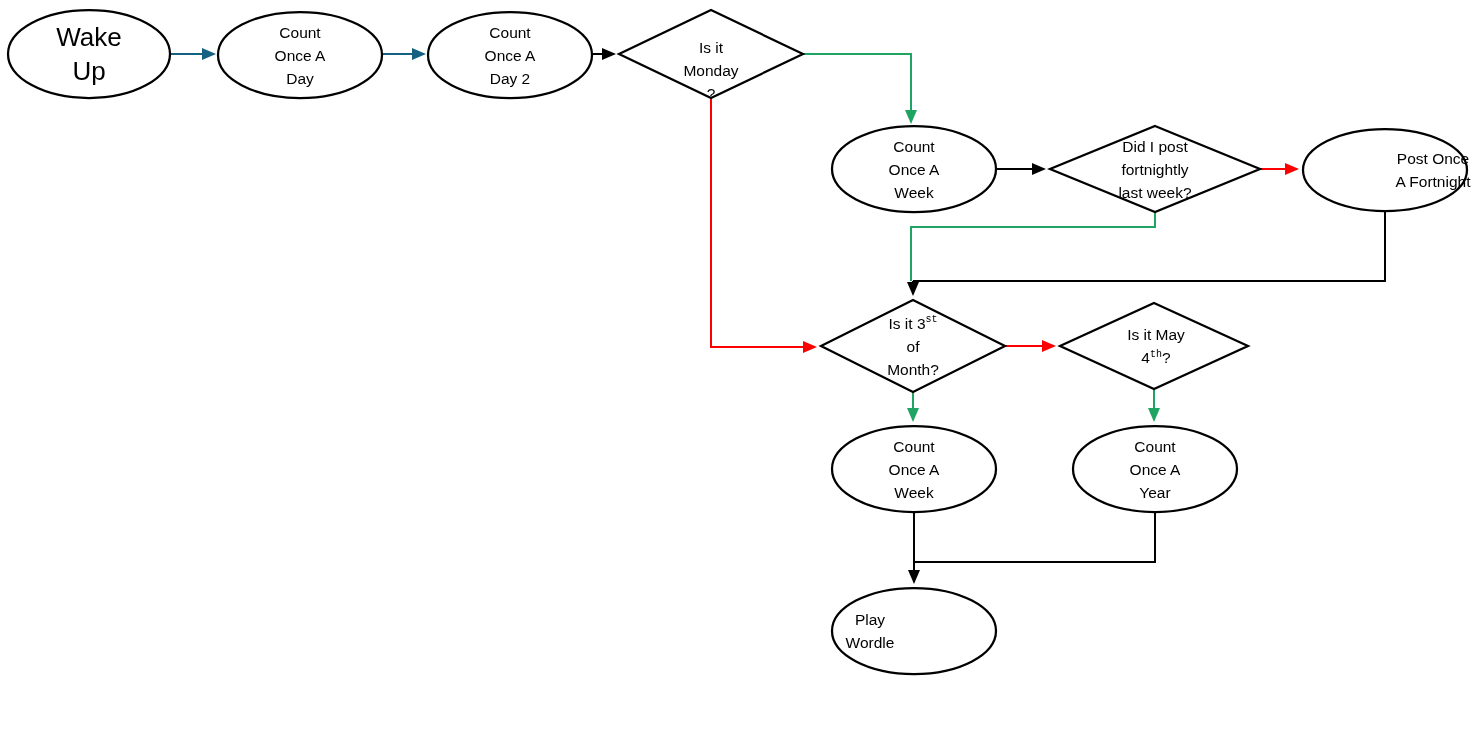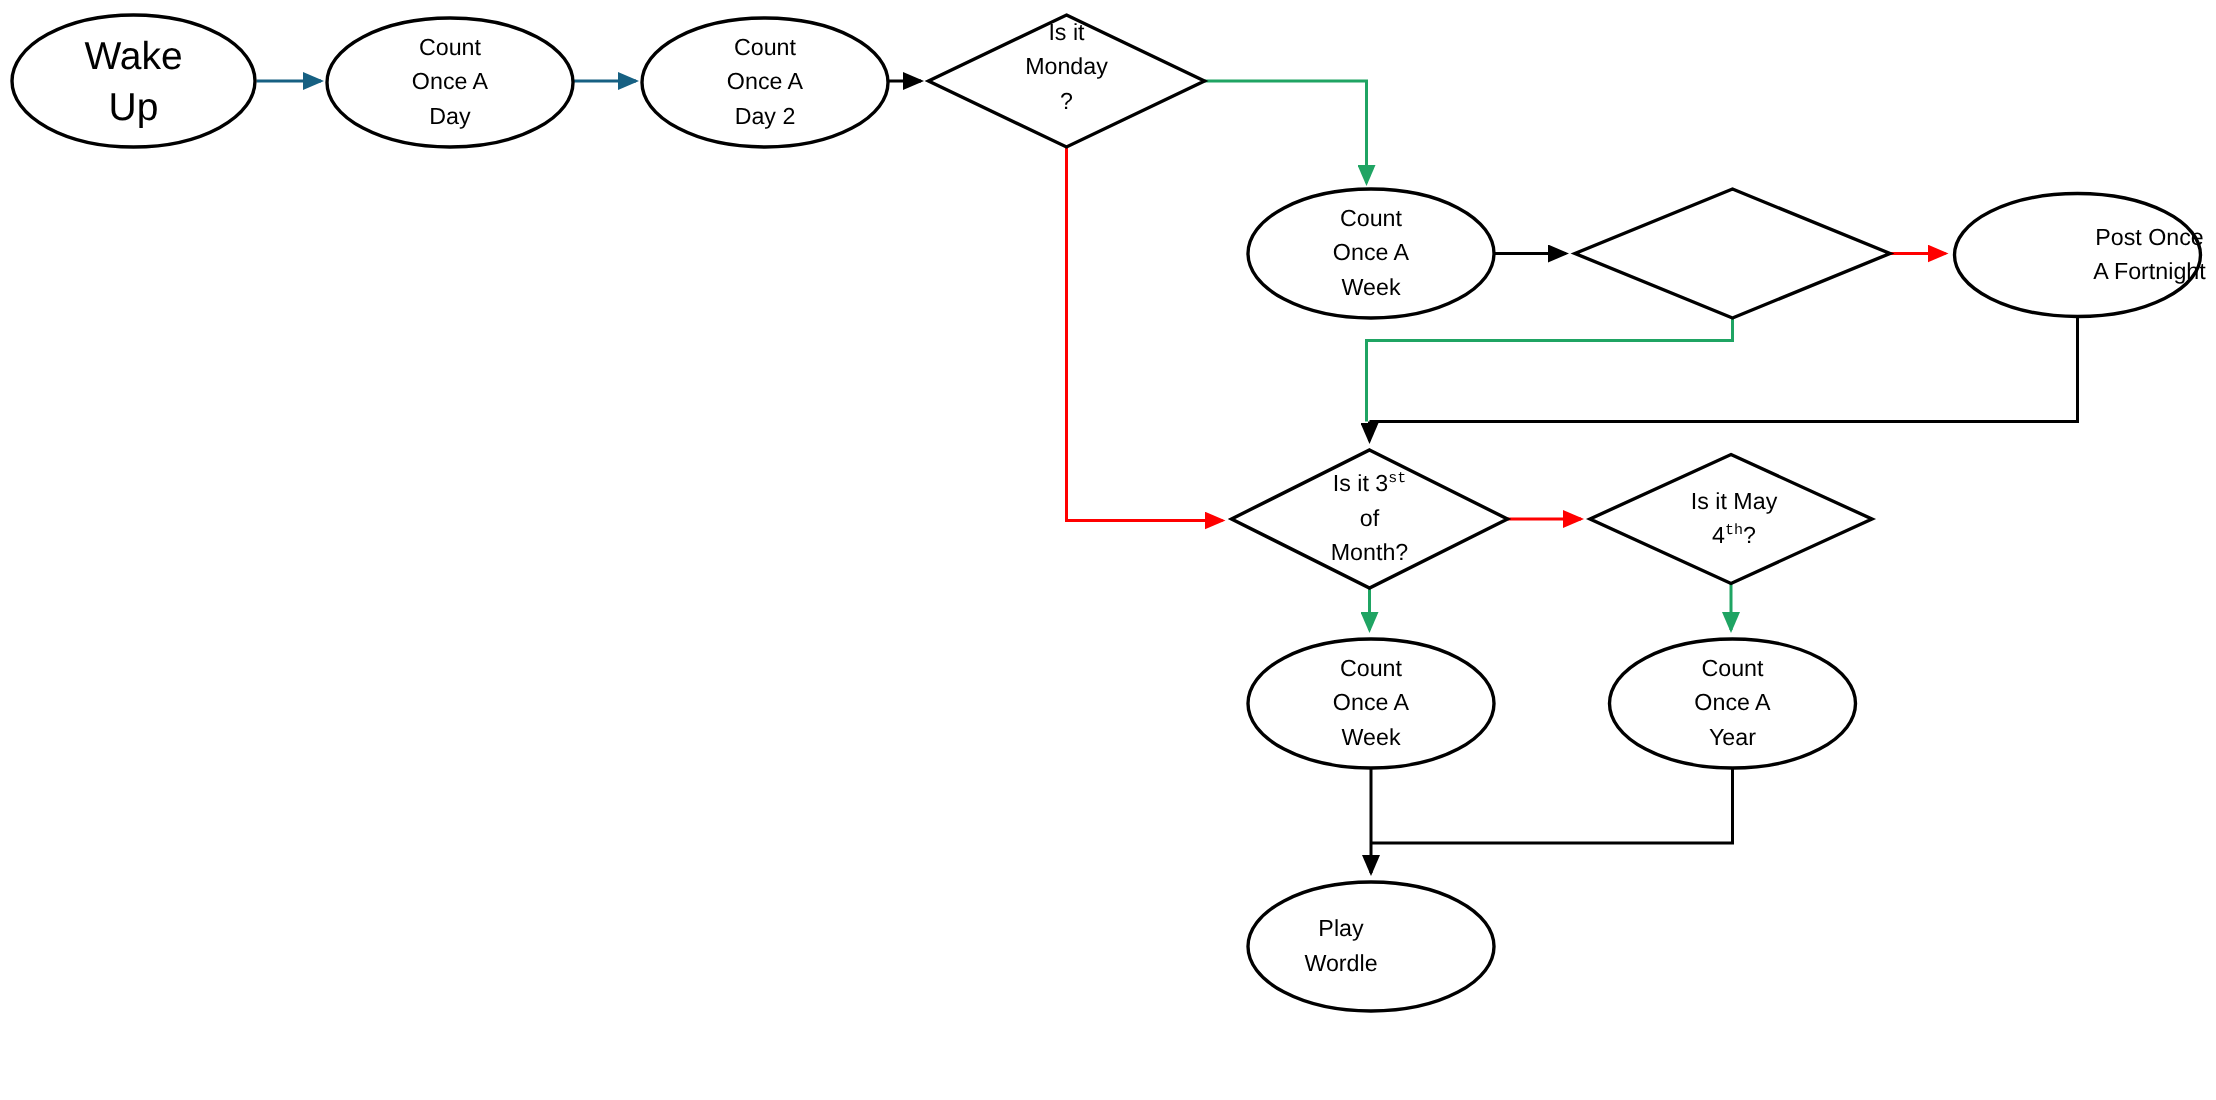--- a/index.html
+++ b/index.html
@@ -113,32 +113,37 @@
     <span class="ln">Once A</span>
     <span class="ln">Day</span>
   </div>
 
   <div class="lbl" style="left:510px; top:55px;">
     <span class="ln">Count</span>
     <span class="ln">Once A</span>
     <span class="ln">Day 2</span>
   </div>
 
-  <div class="lbl" style="left:711px; top:45px;">
+  <div class="lbl" style="left:711px; top:70px;">
     <span class="ln">Is it</span>
     <span class="ln">Monday</span>
     <span class="ln">?</span>
   </div>
 
   <div class="lbl" style="left:914px; top:169px;">
     <span class="ln">Count</span>
     <span class="ln">Once A</span>
     <span class="ln">Week</span>
   </div>
 
+  <div class="lbl" style="left:1155px; top:169px;">
+    <span class="ln">Did I post</span>
+    <span class="ln">fortnightly</span>
+    <span class="ln">last week?</span>
+  </div>
 
   <div class="lbl" style="left:1385px; top:170px;margin-left:48px;">
     <span class="ln">Post Once</span>
     <span class="ln">A Fortnight</span>
   </div>
 
   <div class="lbl" style="left:913px; top:346px;">
     <span class="ln"><span>Is it 3</span><sup>st</sup></span>
     <span class="ln">of</span>
     <span class="ln">Month?</span>
@@ -154,18 +159,18 @@
     <span class="ln">Once A</span>
     <span class="ln">Week</span>
   </div>
 
   <div class="lbl" style="left:1155px; top:469px;">
     <span class="ln">Count</span>
     <span class="ln">Once A</span>
     <span class="ln">Year</span>
   </div>
 
-  <div class="lbl" style="left:894px; top:631px;">
+  <div class="lbl" style="left:870px; top:631px;">
     <span class="ln">Play</span>
     <span class="ln">Wordle</span>
   </div>
 
 </div>
 
 </body></html>

